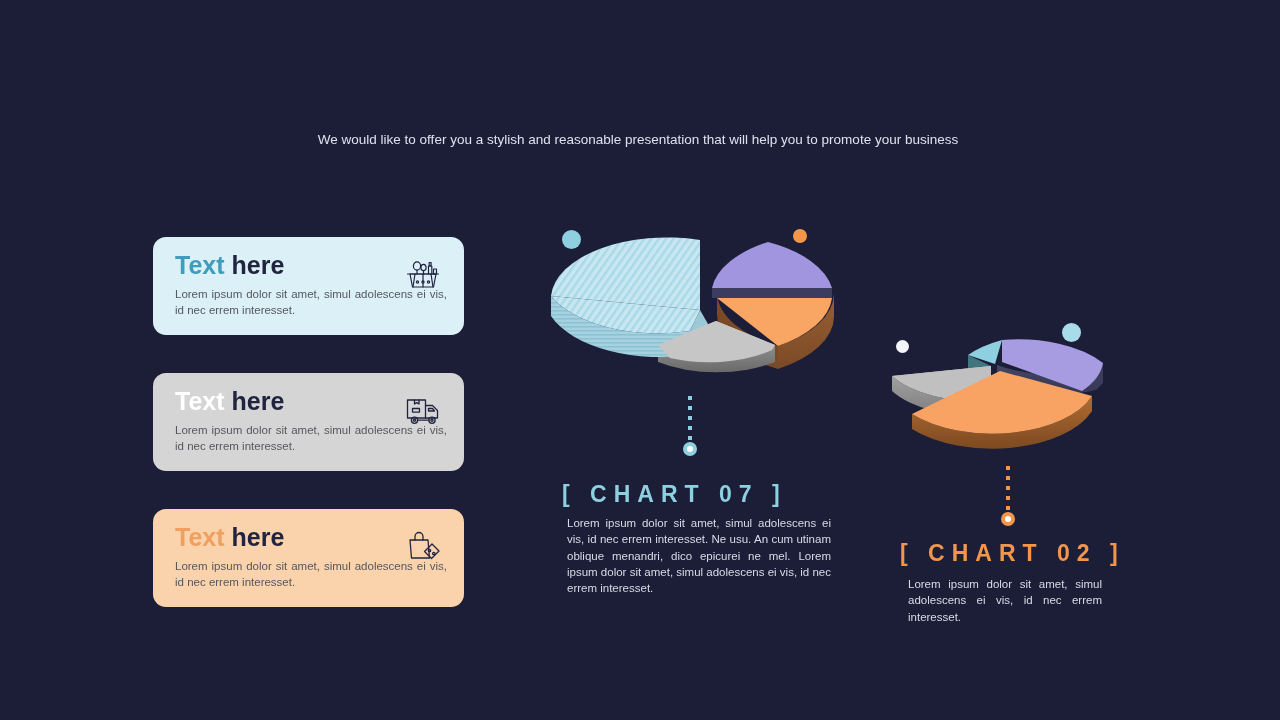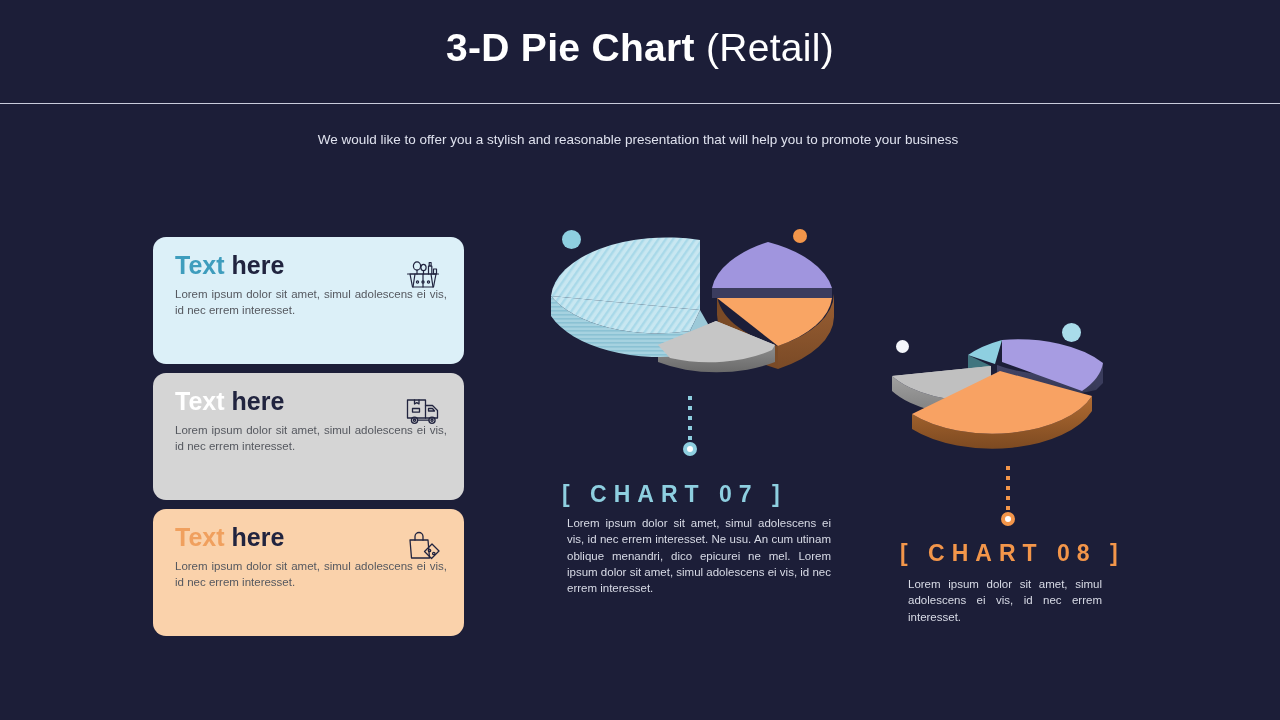--- a/index.html
+++ b/index.html
@@ -36,21 +36,21 @@
     position: absolute; left: 0; top: 132px; width: 1276px;
     text-align: center;
     font-size: 13.5px;
     color: #dfe2ee;
     white-space: nowrap;
   }
 
   
   .cards { position: absolute; left: 153px; top: 237px; width: 311px; }
   .card {
-    position: absolute; left: 0; width: 311px; height: 127px;
+    position: absolute; left: 0; width: 311px; height: 98px;
     border-radius: 13px;
     box-sizing: border-box;
     padding: 16px 19px 0 22px;
   }
   .card-1 { top: 0px;   background: #dcf0f8; }
   .card-2 { top: 136px; background: #d5d5d5; }
   .card-3 { top: 272px; background: #fad2ab; }
 
   .card-head {
     font-size: 25px; font-weight: 700;
@@ -112,26 +112,20 @@
     text-align: justify;
   }
 
   .deco-dot { position: absolute; border-radius: 50%; }
 </style>
 </head>
 <body>
 
 <div class="slide">
 
-  <div class="header">
-    <div class="title">
-      <span class="t-strong">3-D Pie Chart </span><span class="t-light">(Retail)</span>
-    </div>
-    <div class="header-rule"></div>
-  </div>
   <div class="subtitle">We would like to offer you a stylish and reasonable presentation that will help you to promote your business</div>
 
   <div class="cards">
 
     <div class="card card-1">
       <div class="card-head">
         <span class="hl-1">Text</span><span class="dark"> here</span>
       </div>
       <div class="card-body">Lorem ipsum dolor sit amet, simul adolescens ei vis, id nec errem interesset.</div>
       <div class="card-icon">
@@ -304,17 +298,17 @@
       <div class="conn-dots">
         <i style="background:#f3964a;"></i>
           <i style="background:#f3964a;"></i>
           <i style="background:#f3964a;"></i>
           <i style="background:#f3964a;"></i>
           <i style="background:#f3964a;"></i>
       </div>
       <div class="conn-knob" style="top:46px; border:4px solid #f3964a;"></div>
     </div>
 
-    <div class="chart-label" style="left:10px; top:222px; color:#f3964a;">[  CHART  08  ]</div>
+    <div class="chart-label" style="left:10px; top:222px; color:#f3964a;">[  CHART  02  ]</div>
     <div class="chart-text" style="left:18px; top:258px; width:194px;">Lorem ipsum dolor sit amet, simul adolescens ei vis, id nec errem interesset.</div>
   </div>
 
 </div>
 
 </body></html>

